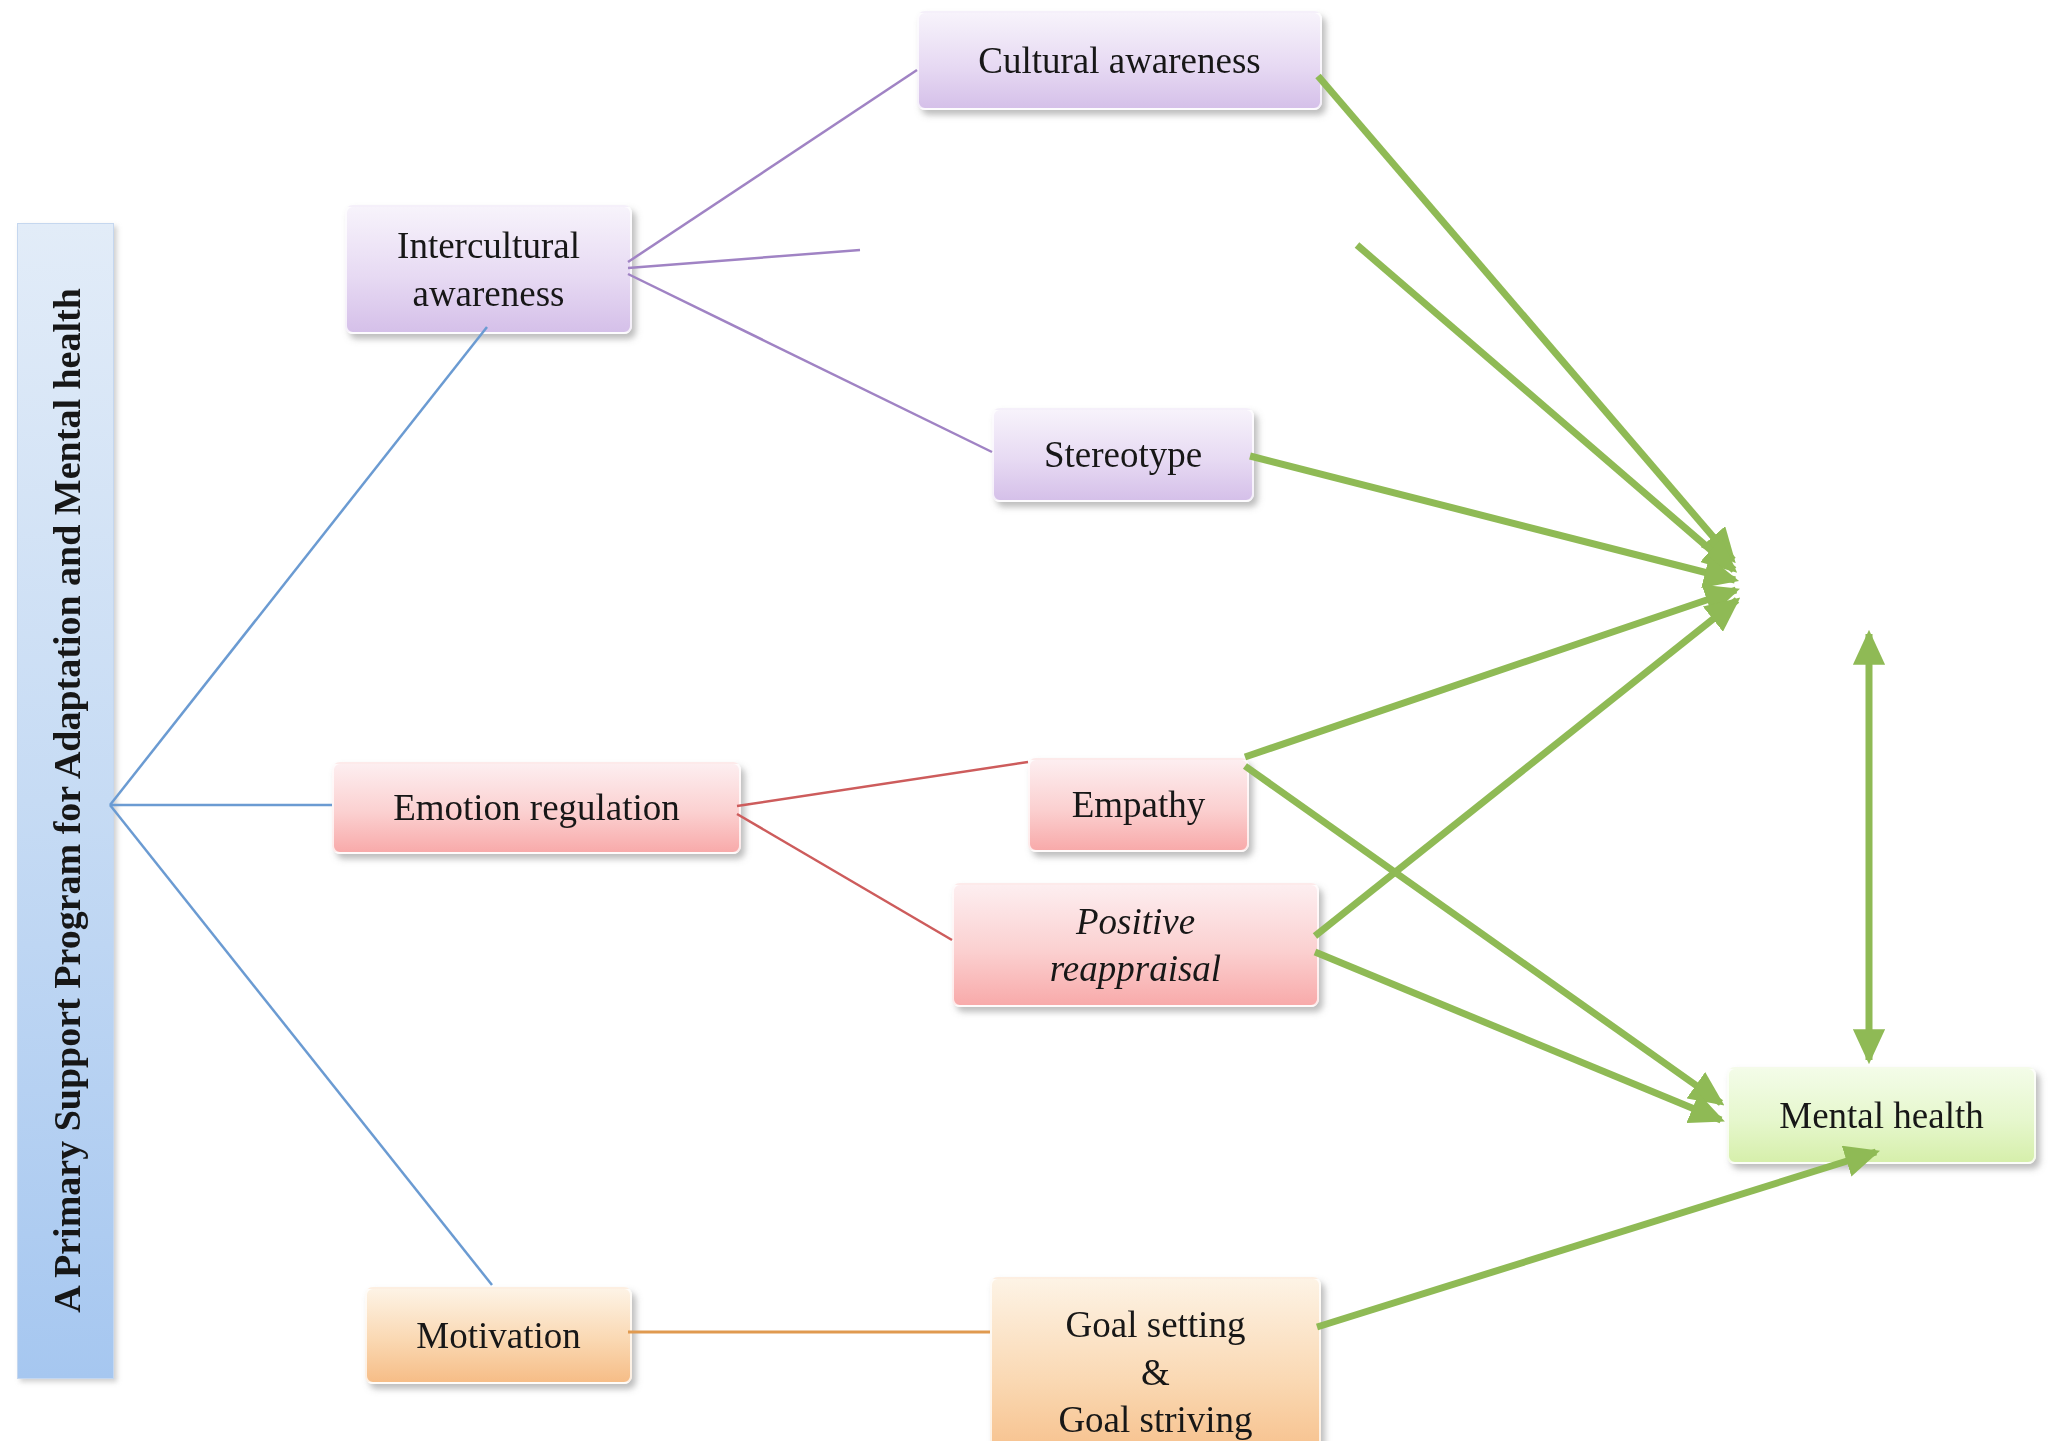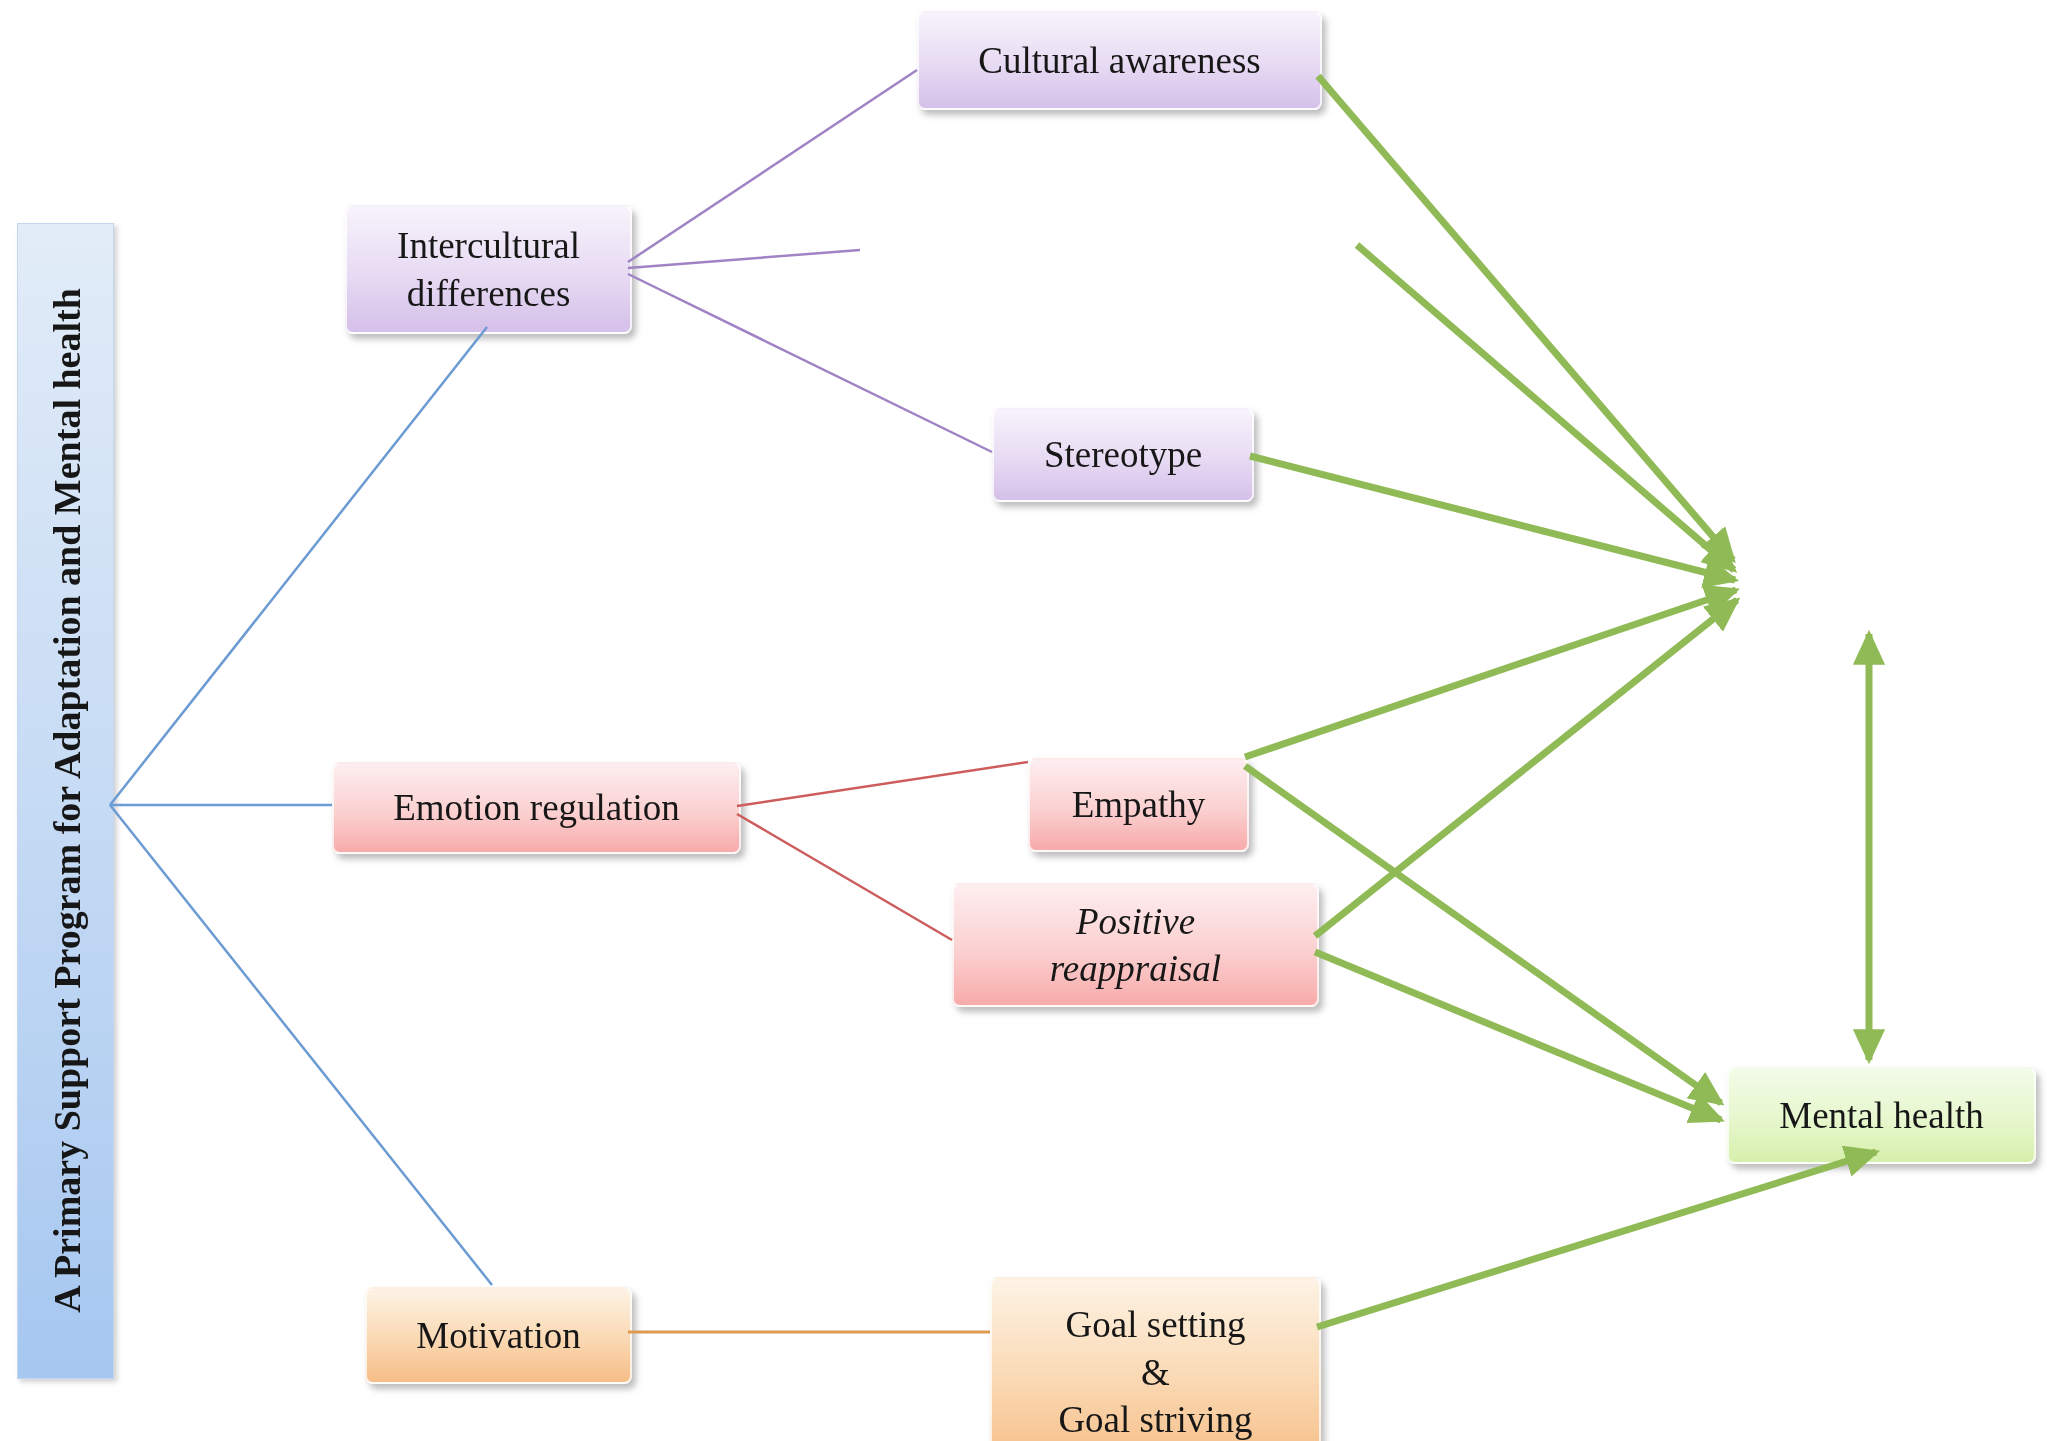--- a/index.html
+++ b/index.html
@@ -94,21 +94,21 @@
       <line marker-end="url(#gah)" x1="1317" y1="1327" x2="1876" y2="1152"></line>
       <line marker-start="url(#gah)" marker-end="url(#gah)" x1="1869" y1="634" x2="1869" y2="1060"></line>
     </g>
   </svg>
 
   <div class="program-bar">
     <div class="rotated">A Primary Support Program for Adaptation and Mental health</div>
   </div>
 
   <div class="node purple" id="n-intercultural">Intercultural
-differences</div>
+awareness</div>
   <div class="node pink" id="n-emotion">Emotion regulation</div>
   <div class="node orange" id="n-motivation">Motivation</div>
 
   <div class="node purple" id="n-awareness">Cultural awareness</div>
   <div class="node purple" id="n-stereotype">Stereotype</div>
   <div class="node pink" id="n-empathy">Empathy</div>
   <div class="node pink" id="n-positive">Positive
 reappraisal</div>
   <div class="node orange" id="n-goal">Goal setting
 &amp;

